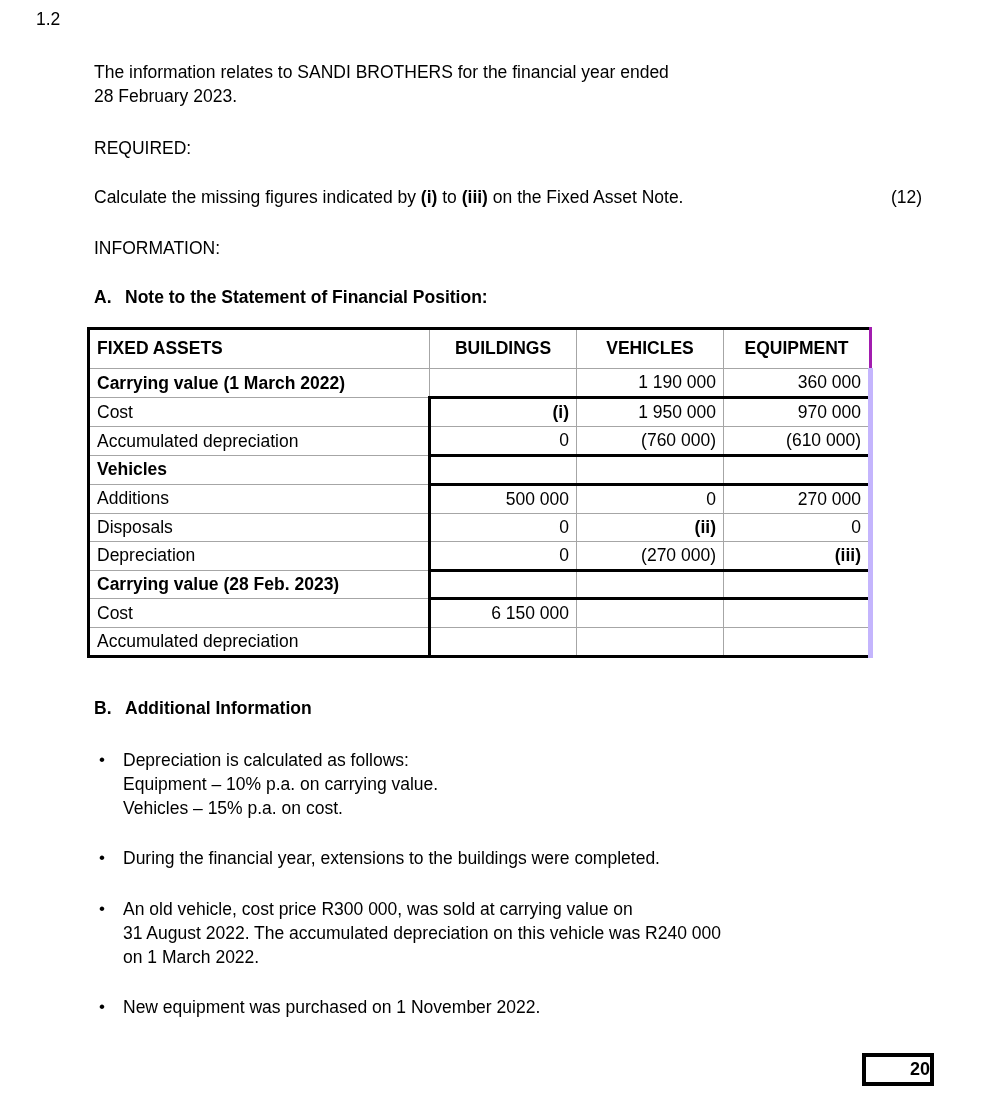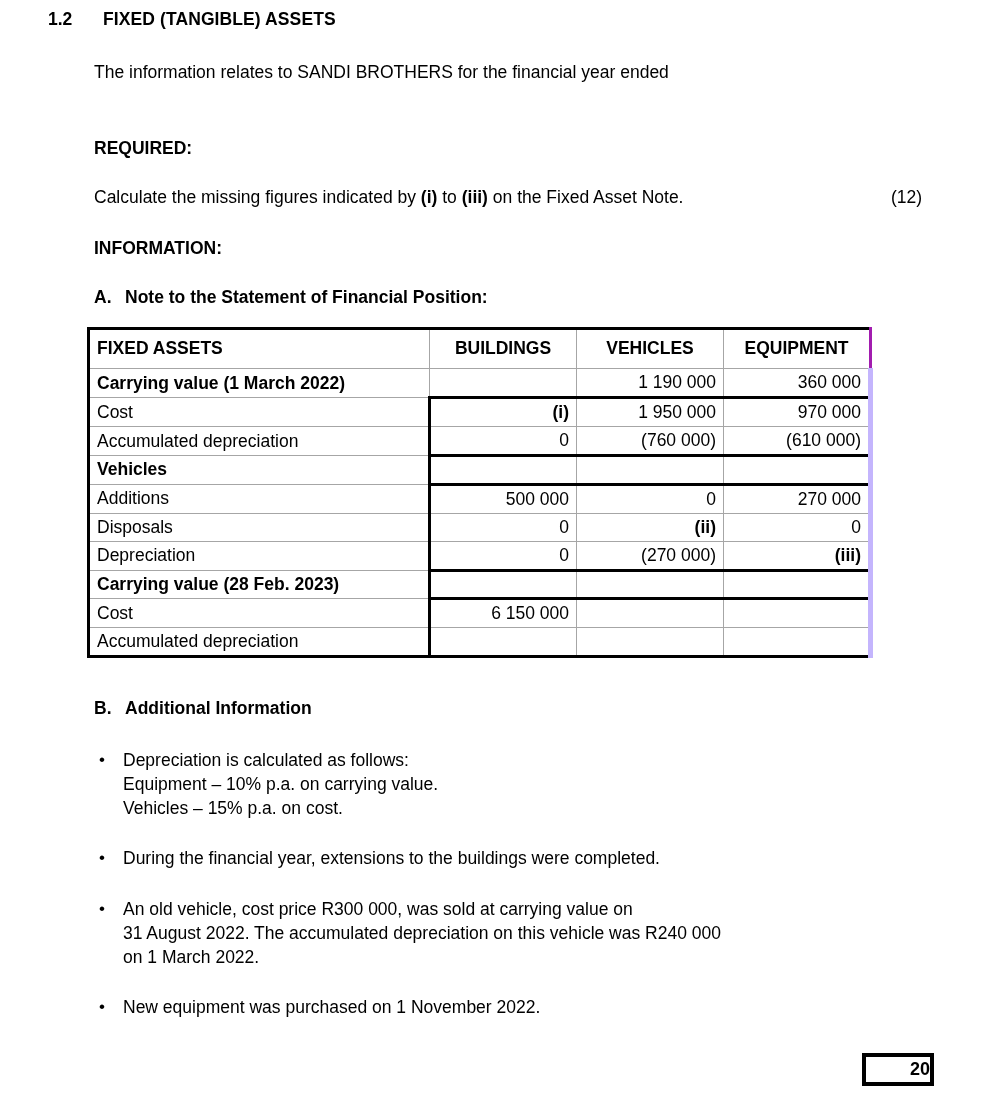--- a/index.html
+++ b/index.html
@@ -21,36 +21,36 @@
 
   
   .q-head {
     position: absolute;
     top: 7px; left: 0; right: 0;
     display: flex;
     align-items: flex-start;
   }
   .q-num {
     width: 55px;
-    margin-left: 48px;
+    margin-left: 36px;
     flex: 0 0 auto;
-    font-weight: bold;
+    font-weight: normal;
   }
   .q-title {
     font-weight: bold;
     letter-spacing: 0.1px;
   }
 
   
   .blk {
     position: absolute;
     left: 94px;
     width: 860px;
   }
-  .bold { font-weight: bold; }
+  .bold { font-weight: normal; }
 
   .req-line {
     display: flex;
     justify-content: space-between;
     align-items: flex-start;
     width: 828px;
   }
   .marks { font-weight: normal; white-space: nowrap; }
 
   .sec-label {
@@ -154,25 +154,25 @@
     justify-content: flex-end;
     font-weight: bold;
     font-size: 18px;
   }
 </style>
 </head>
 <body>
 
 <div class="q-head">
   <span class="q-num">1.2</span>
-  <span class="q-title">FIXED (TANGIBLE) ASSETS</span>
 </div>
 
 <div class="blk" style="top:60px;">
   <div>The information relates to SANDI BROTHERS for the financial year ended</div>
+  <div>28 February 2023.</div>
 </div>
 
 <div class="blk bold" style="top:136px;">REQUIRED:</div>
 
 <div class="blk" style="top:185px;">
   <div class="req-line">
     <span><span>Calculate the missing figures indicated by </span><b>(i)</b><span> to </span><b>(iii)</b><span> on the Fixed Asset Note.</span></span>
     <span class="marks">(12)</span>
   </div>
 </div>

